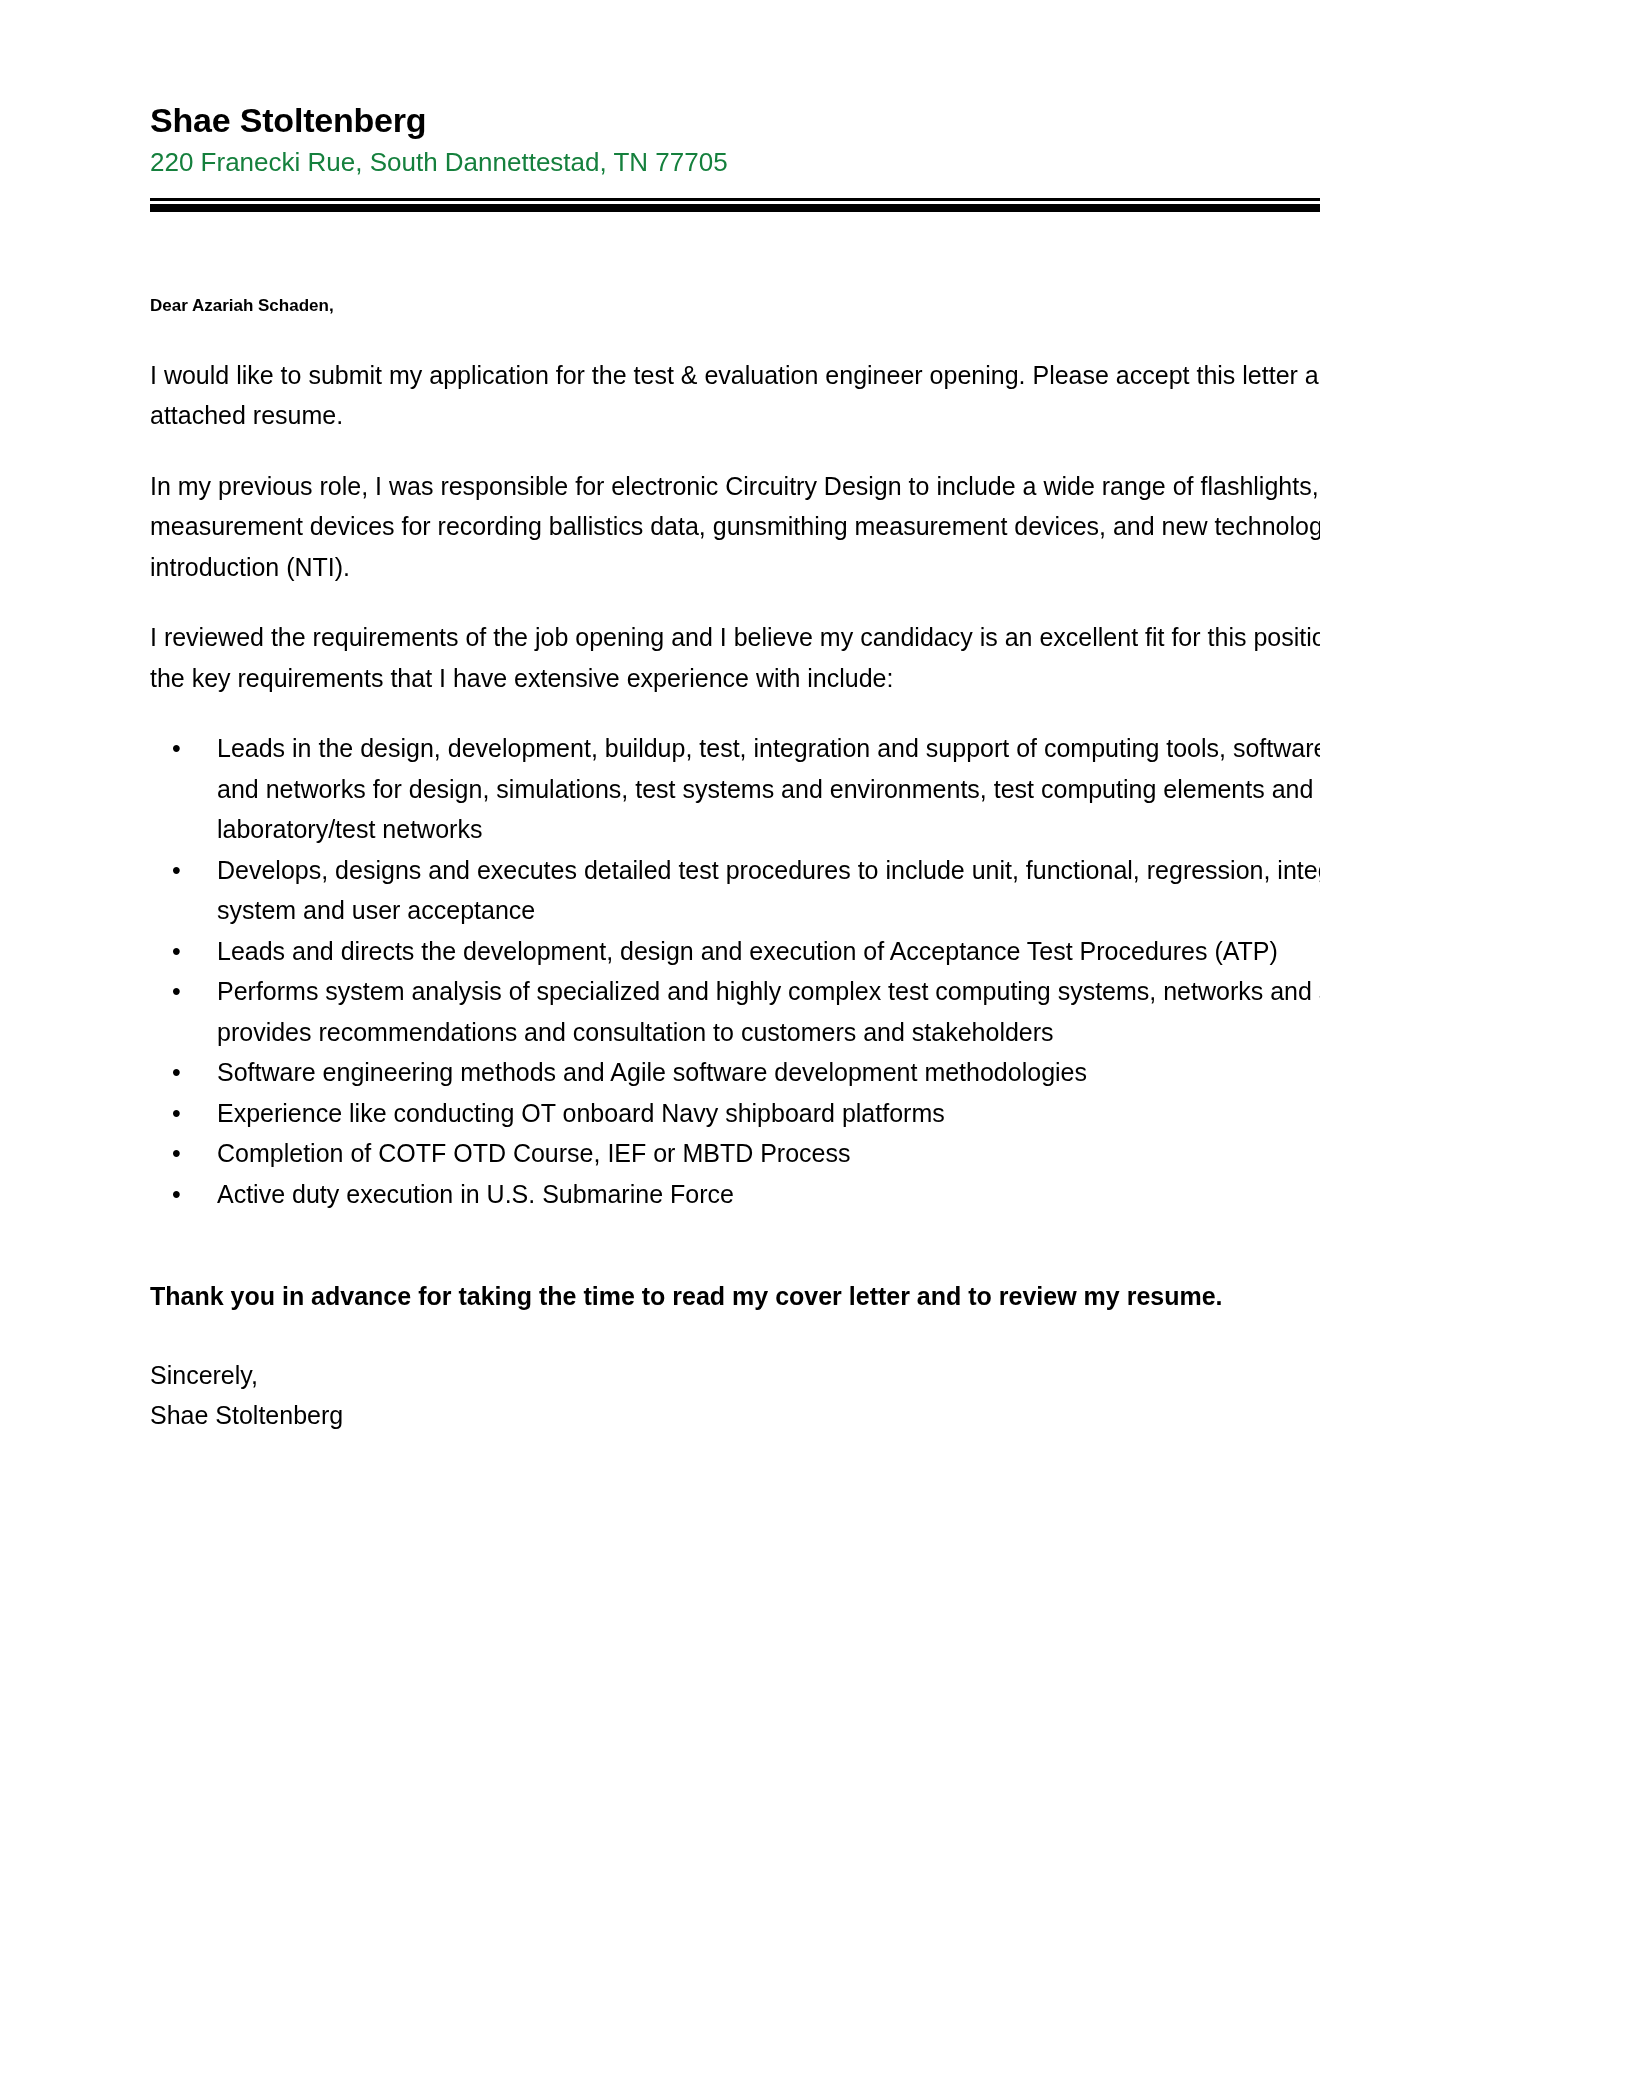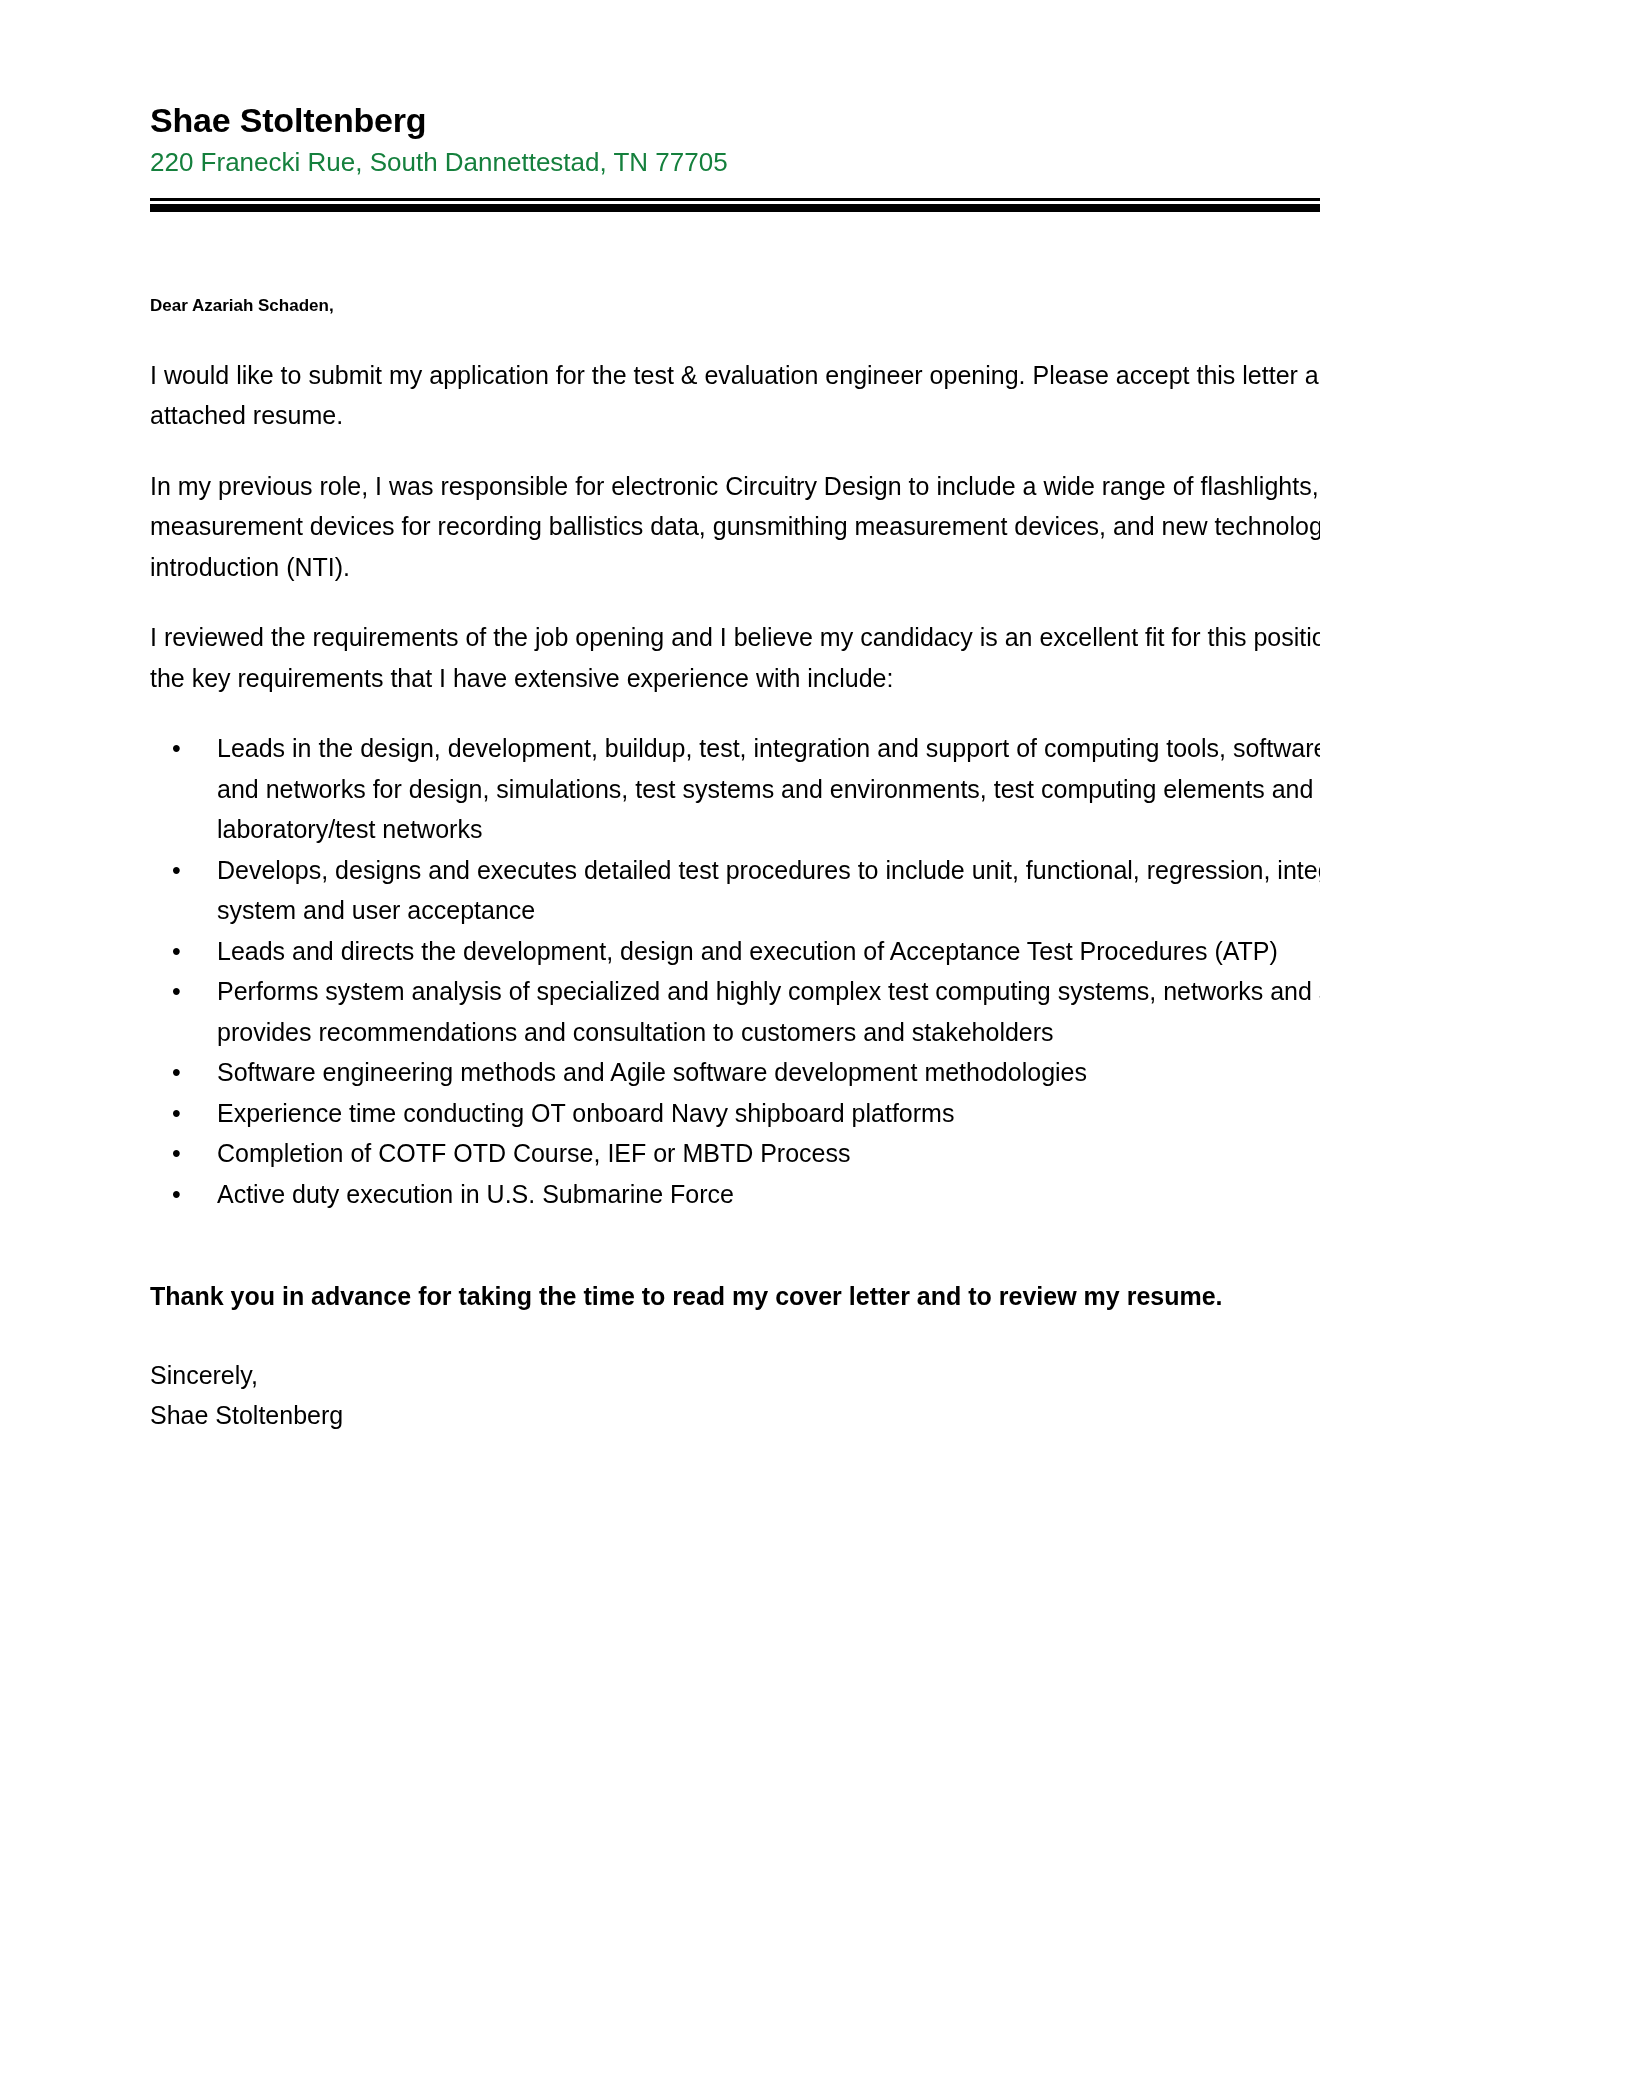--- a/index.html
+++ b/index.html
@@ -179,21 +179,21 @@
         <li class="req-item">
           <span class="bullet-glyph">•</span>
           <span>Performs system analysis of specialized and highly complex test computing systems, networks and software and provides recommendations and consultation to customers and stakeholders</span>
         </li>
         <li class="req-item">
           <span class="bullet-glyph">•</span>
           <span>Software engineering methods and Agile software development methodologies</span>
         </li>
         <li class="req-item">
           <span class="bullet-glyph">•</span>
-          <span>Experience time conducting OT onboard Navy shipboard platforms</span>
+          <span>Experience like conducting OT onboard Navy shipboard platforms</span>
         </li>
         <li class="req-item">
           <span class="bullet-glyph">•</span>
           <span>Completion of COTF OTD Course, IEF or MBTD Process</span>
         </li>
         <li class="req-item">
           <span class="bullet-glyph">•</span>
           <span>Active duty execution in U.S. Submarine Force</span>
         </li>
       </ul>

